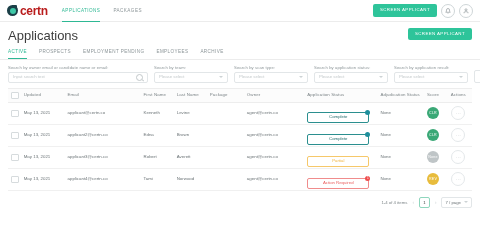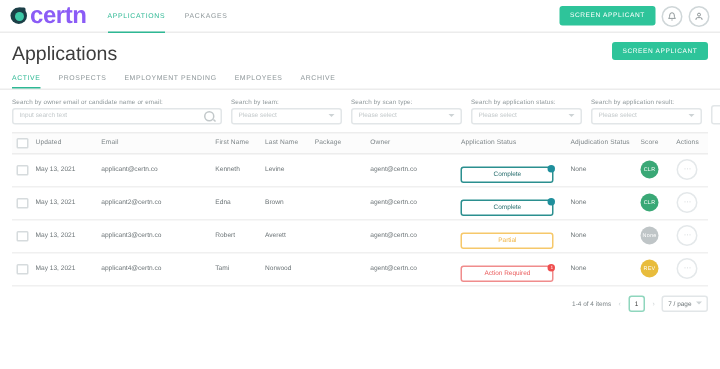--- a/index.html
+++ b/index.html
@@ -13,21 +13,21 @@
 
   
   .topnav{height:22px;min-height:22px;background:#fff;border-bottom:1px solid #ececec;
           display:flex;align-items:center;padding:0 7px;box-sizing:border-box;}
   .logo{display:flex;align-items:center;gap:2px;margin-right:14px;}
   .logo-mark{width:11px;height:11px;border-radius:50%;background:#1b3f47;position:relative;flex:none;}
   .logo-mark:after{content:"";position:absolute;left:2.5px;top:2.5px;width:6px;height:6px;
                    border-radius:50%;background:#3ec9a7;}
   .logo-mark:before{content:"";position:absolute;left:5px;top:-0.5px;width:5px;height:5px;
                     background:#1b3f47;border-radius:1px;}
-  .logo-text{font-size:16px;font-weight:bold;color:#8b5cf6;letter-spacing:-0.3px;line-height:1;}
+  .logo-text{font-size:12px;font-weight:bold;color:#b91c1c;letter-spacing:-0.3px;line-height:1;}
   .navtabs{display:flex;align-items:center;height:22px;gap:13px;}
   .navtab{font-size:4.6px;letter-spacing:0.45px;color:#8d9699;height:22px;display:flex;
           align-items:center;box-sizing:border-box;border-bottom:1.5px solid transparent;cursor:pointer;}
   .navtab.active{color:#2eb894;border-bottom-color:#2eb894;}
   .nav-right{margin-left:auto;display:flex;align-items:center;gap:4px;}
   .btn-green{background:#2ec49a;color:#fff;font-size:4.4px;letter-spacing:0.4px;
              padding:4px 7px;border-radius:2px;border:none;cursor:pointer;line-height:1;white-space:nowrap;}
   .icon-circle{width:12px;height:12px;border-radius:50%;border:1px solid #cfd6d8;
                display:flex;align-items:center;justify-content:center;cursor:pointer;background:#fff;}
 

